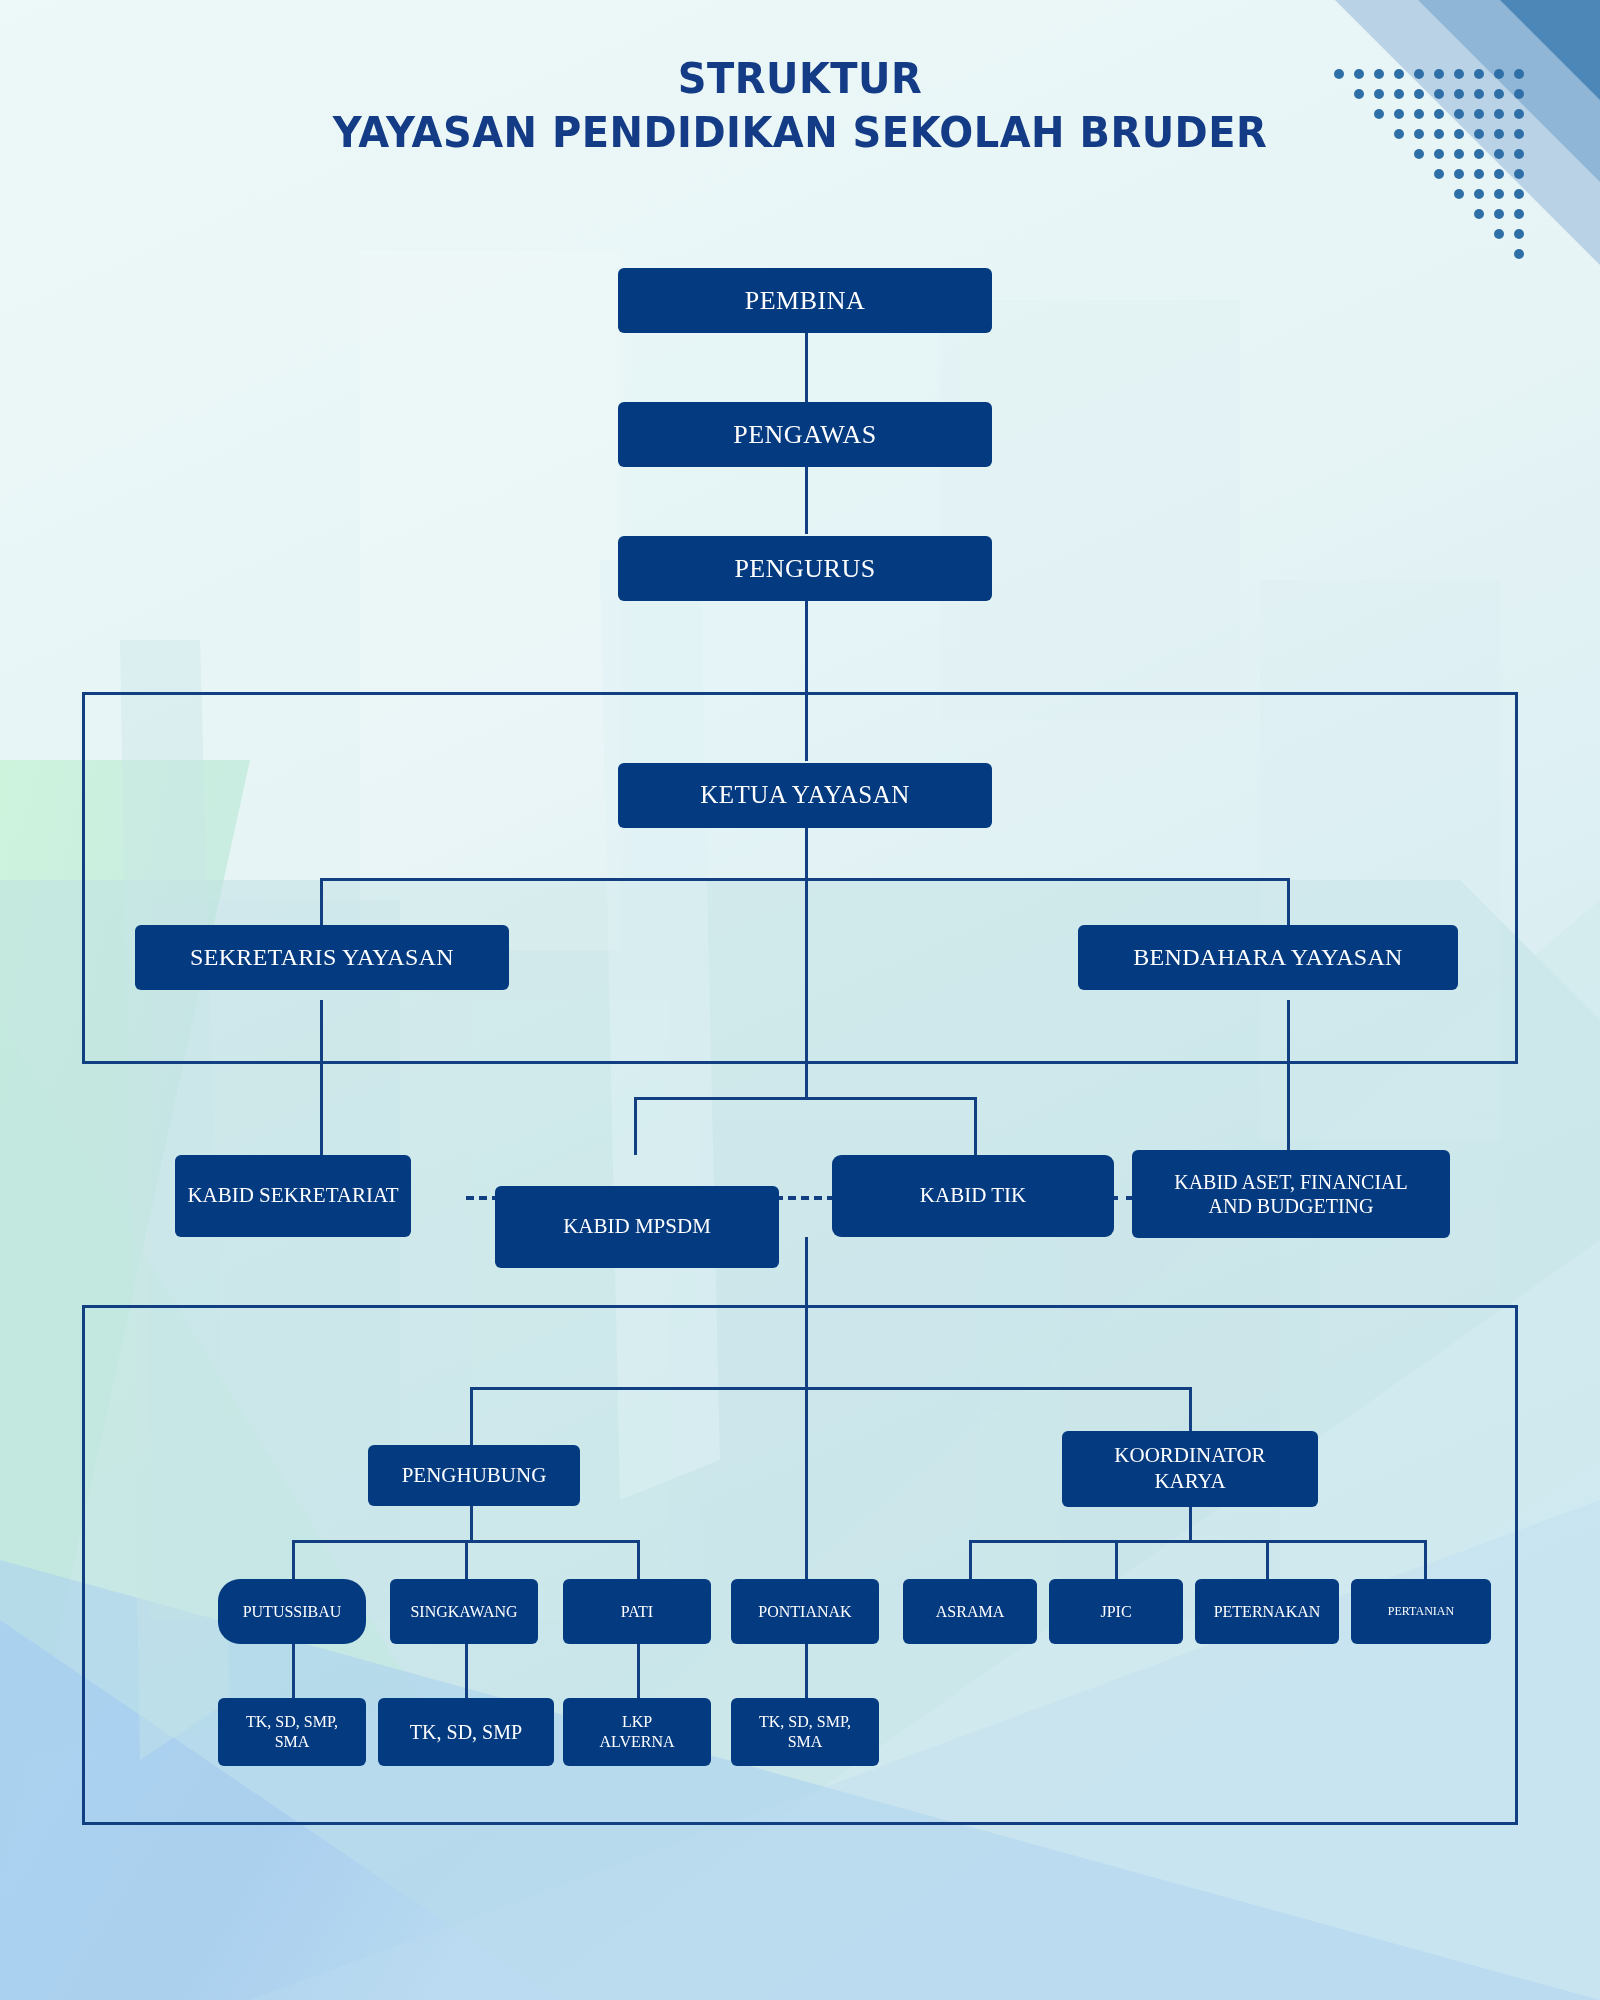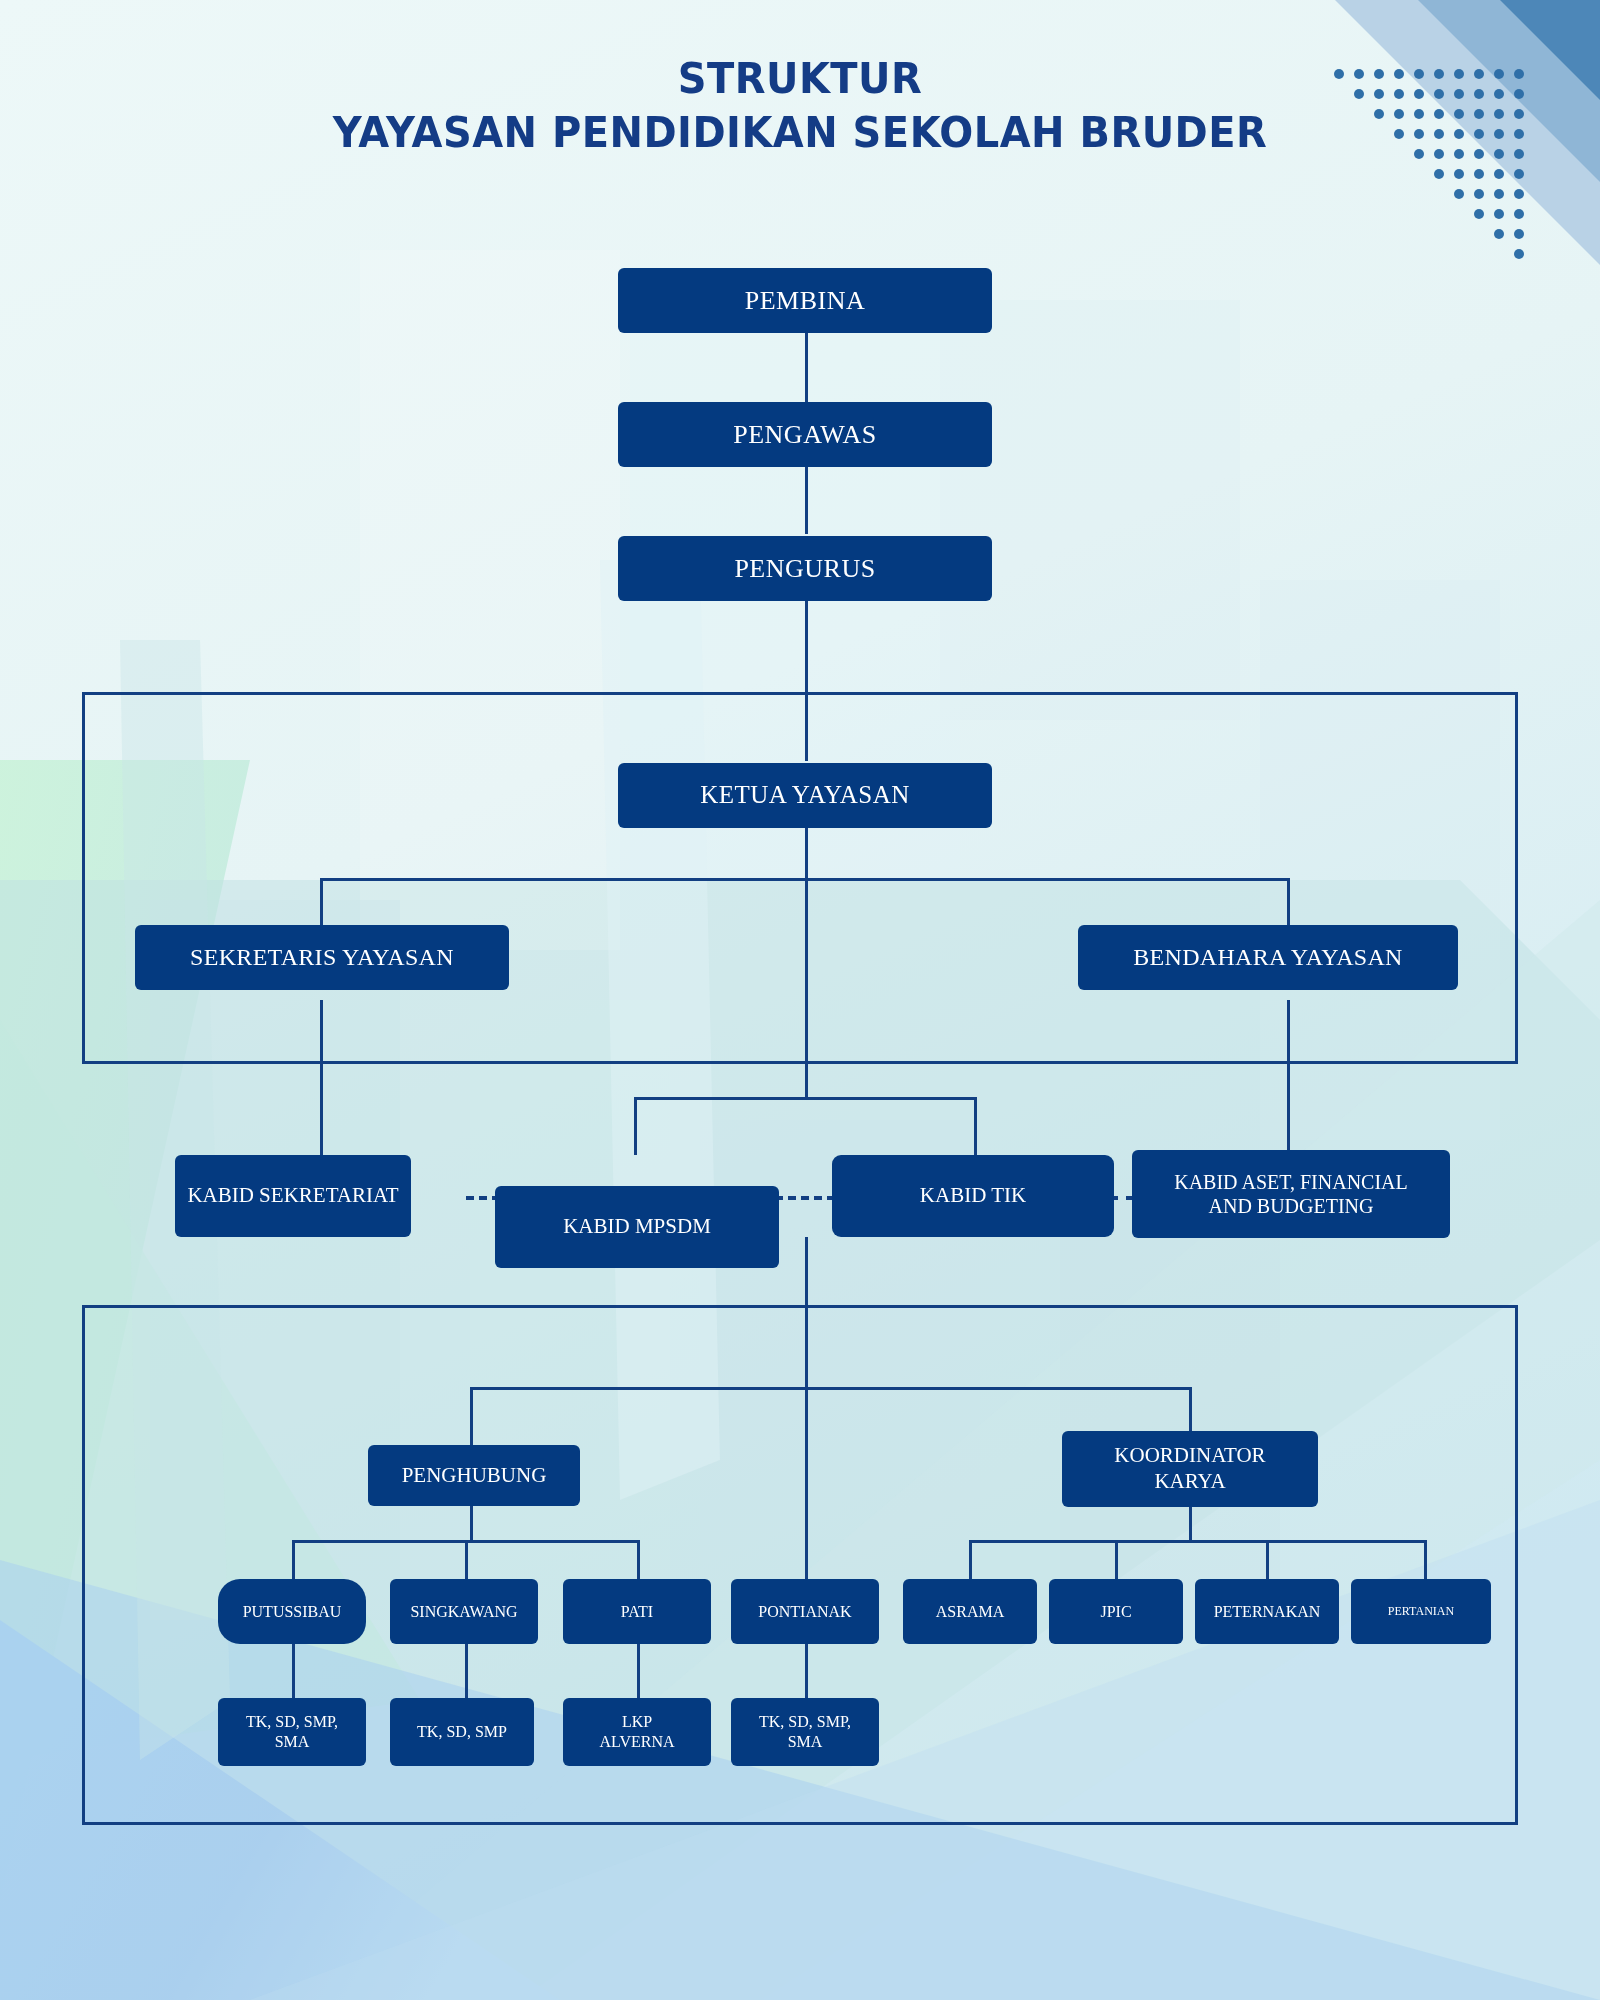--- a/index.html
+++ b/index.html
@@ -290,21 +290,21 @@
 
   <div class="node" style="left:1049px;top:1579px;width:134px;height:65px;font-size:16px;">JPIC</div>
 
   <div class="node" style="left:1195px;top:1579px;width:144px;height:65px;font-size:16px;">PETERNAKAN</div>
 
   <div class="node" style="left:1351px;top:1579px;width:140px;height:65px;font-size:12px;">PERTANIAN</div>
 
   <div class="node" style="left:218px;top:1698px;width:148px;height:68px;font-size:16px;">TK, SD, SMP,
 SMA</div>
 
-  <div class="node" style="left:390px;top:1698px;width:144px;height:68px;font-size:16px;">TK, SD, SMP</div>
+  <div class="node" style="left:378px;top:1698px;width:176px;height:68px;font-size:20px;">TK, SD, SMP</div>
 
   <div class="node" style="left:563px;top:1698px;width:148px;height:68px;font-size:16px;">LKP
 ALVERNA</div>
 
   <div class="node" style="left:731px;top:1698px;width:148px;height:68px;font-size:16px;">TK, SD, SMP,
 SMA</div>
 
 </div>
 
 </body></html>

